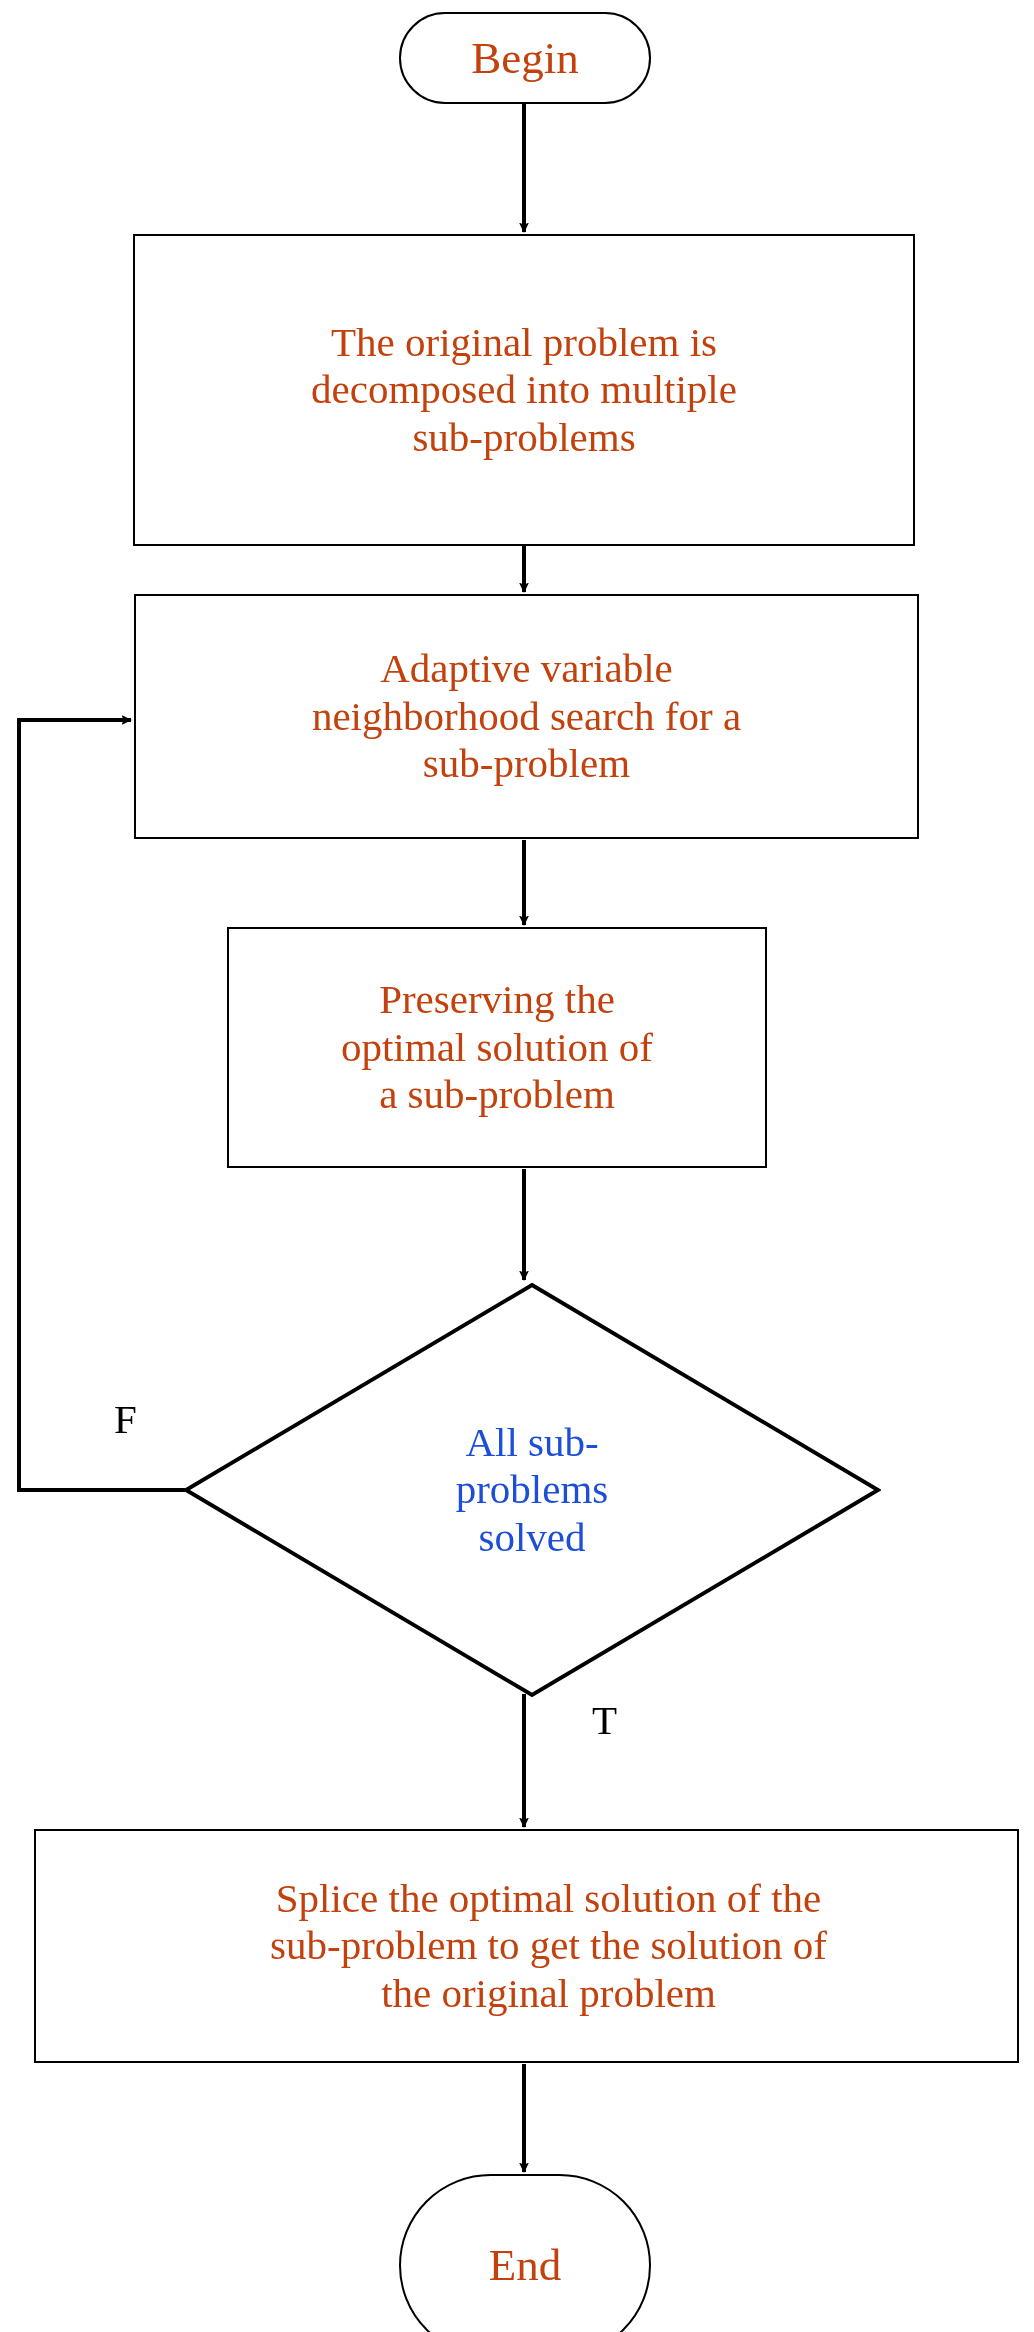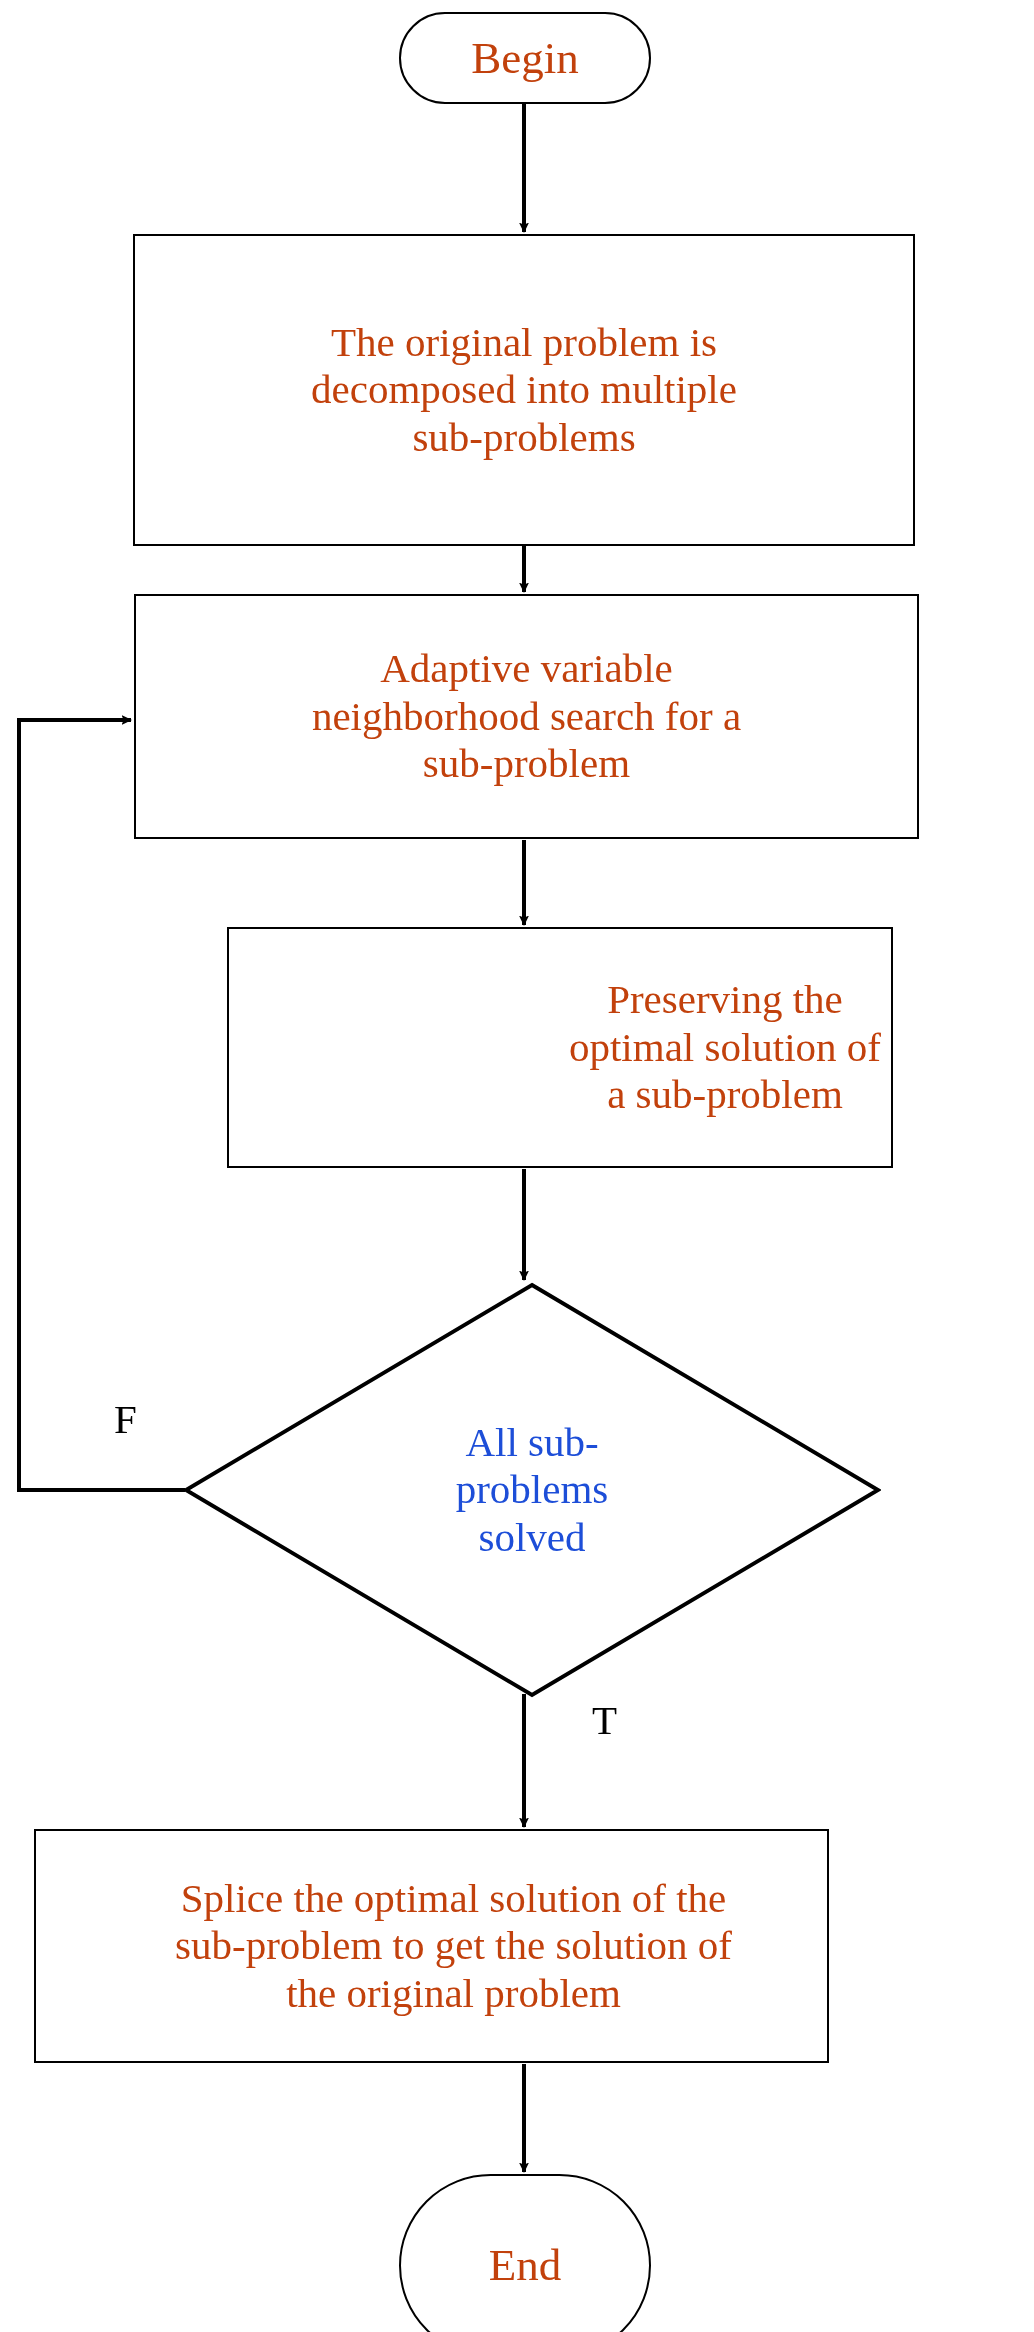--- a/index.html
+++ b/index.html
@@ -72,30 +72,29 @@
     left: 134px;
     top: 594px;
     width: 785px;
     height: 245px;
     font-size: 41px;
   }
   
   #node-preserve {
     left: 227px;
     top: 927px;
-    width: 666px;
+    width: 540px;
     height: 241px;
     font-size: 41px;
-    justify-content: flex-end;
   }
   
   #node-splice {
     left: 34px;
     top: 1829px;
-    width: 795px;
+    width: 985px;
     height: 234px;
     font-size: 41px;
     padding-left: 44px;
   }
   
   #node-end {
     left: 399px;
     top: 2174px;
     width: 252px;
     height: 183px;

